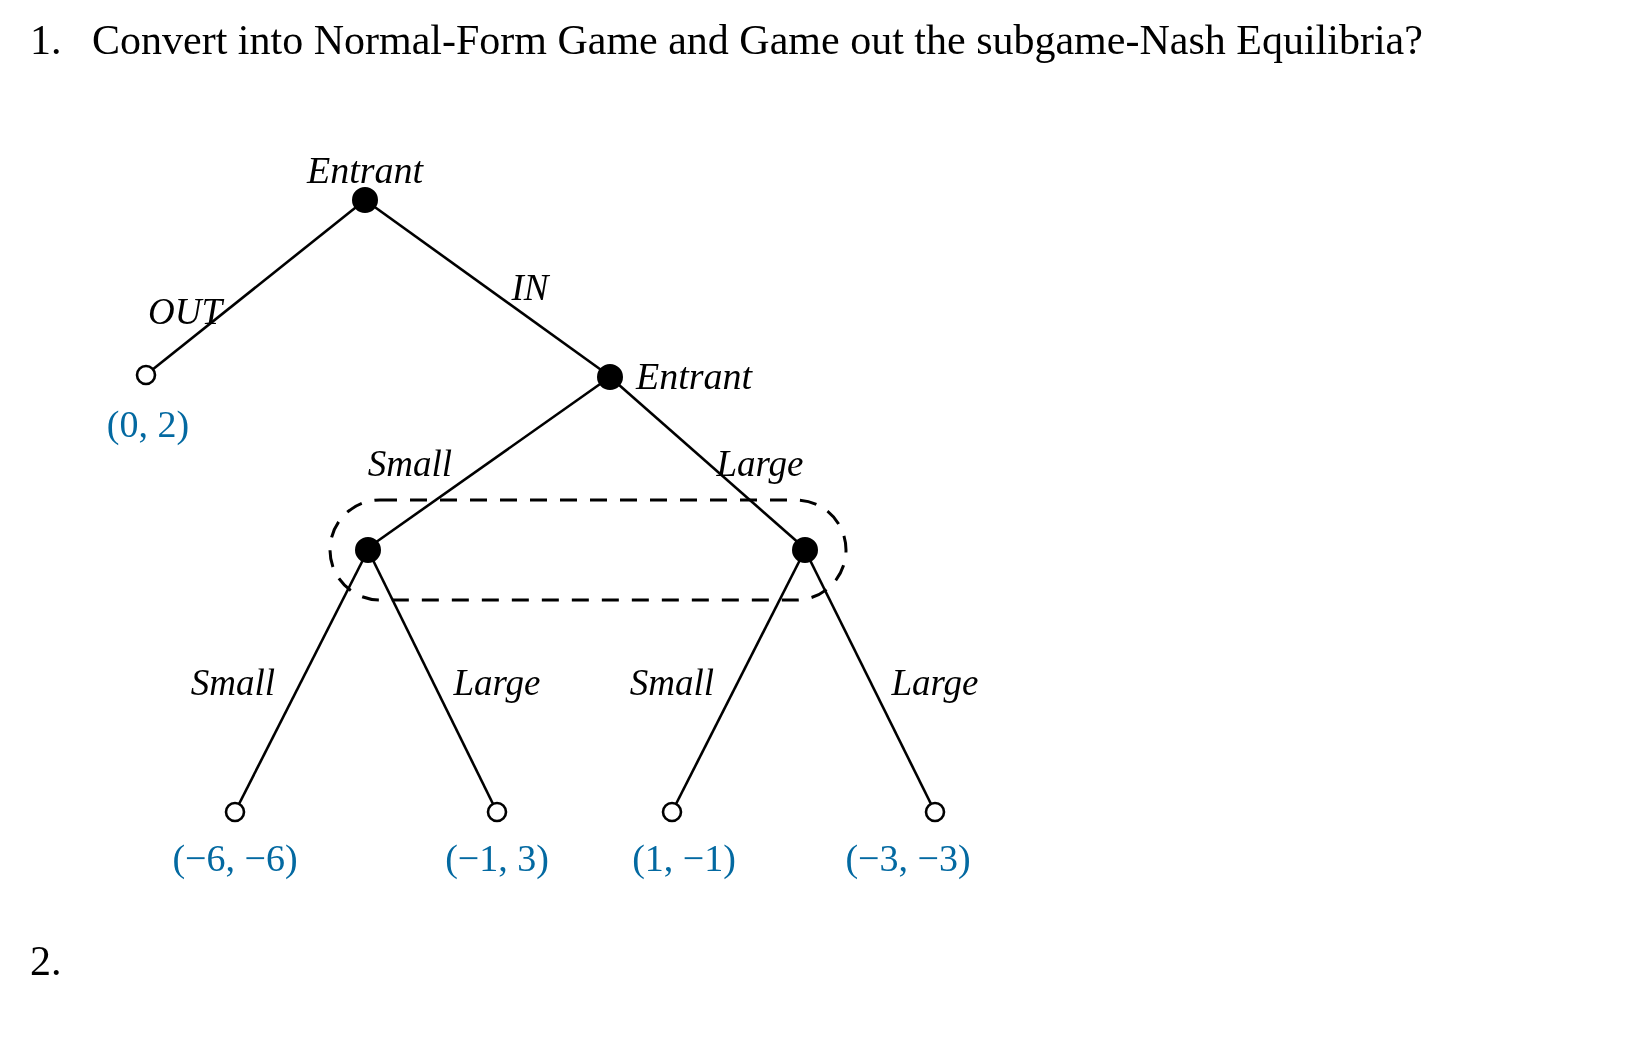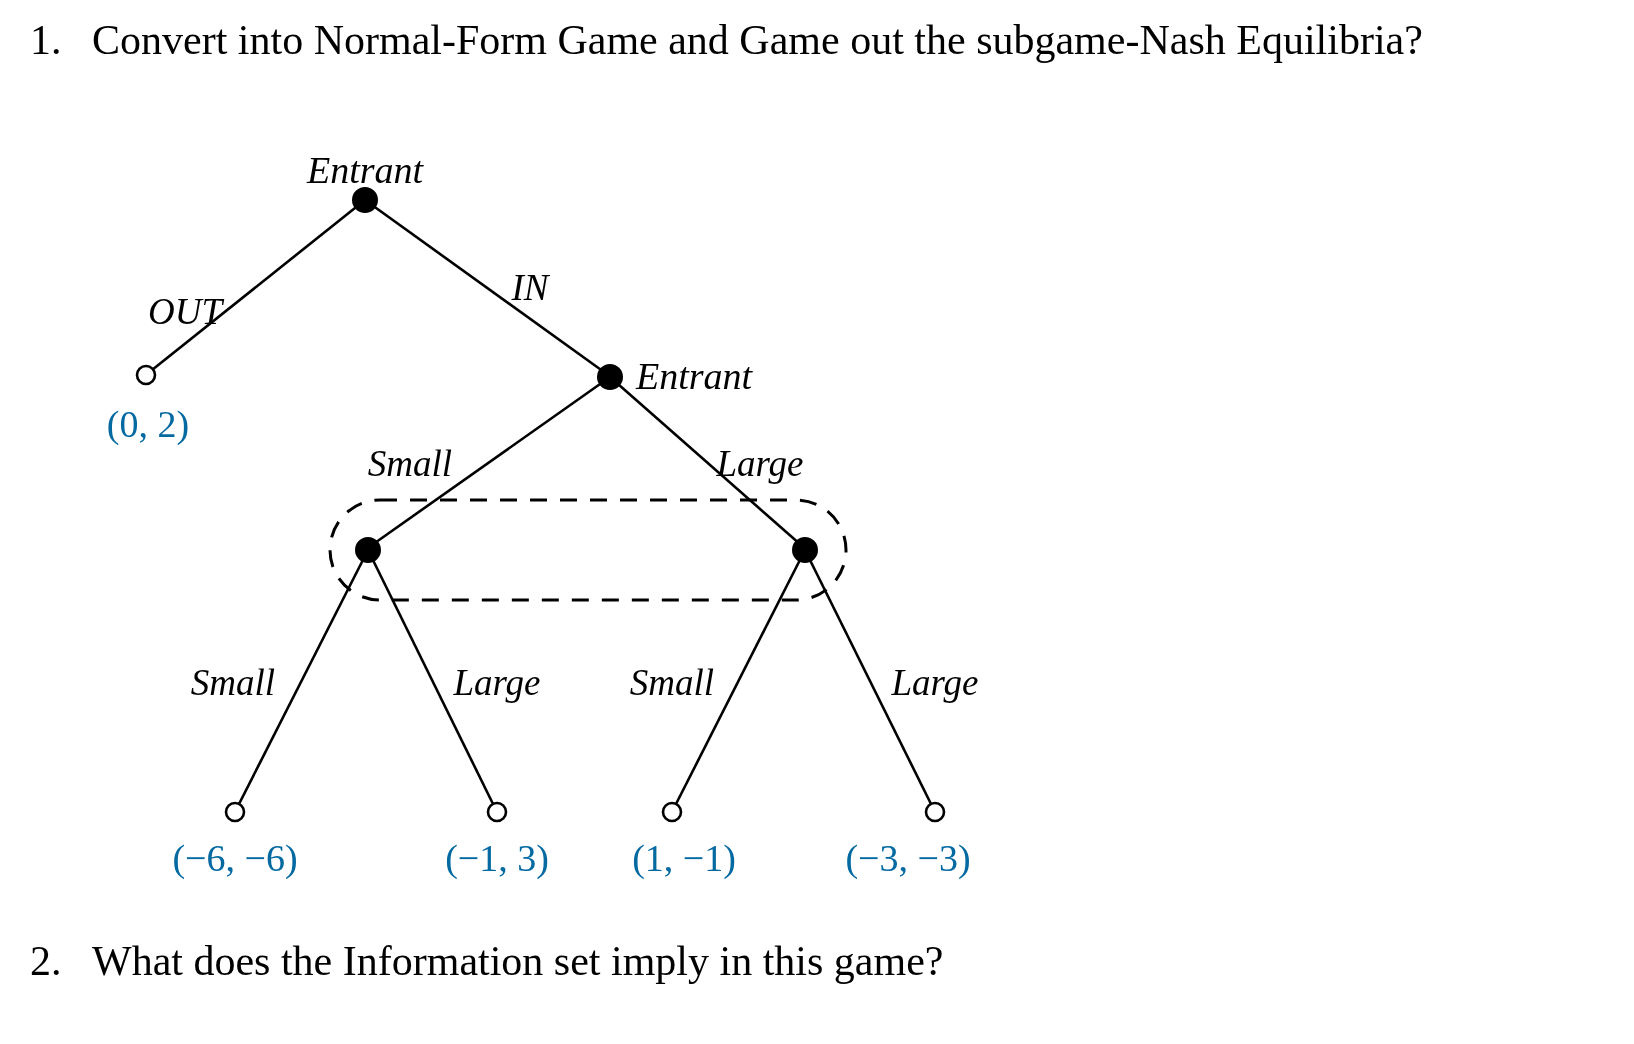--- a/index.html
+++ b/index.html
@@ -157,14 +157,13 @@
 
   <div class="payoff-label" style="left:497px; top:716px;">(−1, 3)</div>
 
   <div class="payoff-label" style="left:684px; top:716px;">(1, −1)</div>
 
   <div class="payoff-label" style="left:908px; top:716px;">(−3, −3)</div>
 </div>
 
 <div class="question" id="question-2">
   <span class="q-num">2.</span>
-  <span class="q-text">What does the Information set imply in this game?</span>
 </div>
 
 </body></html>

